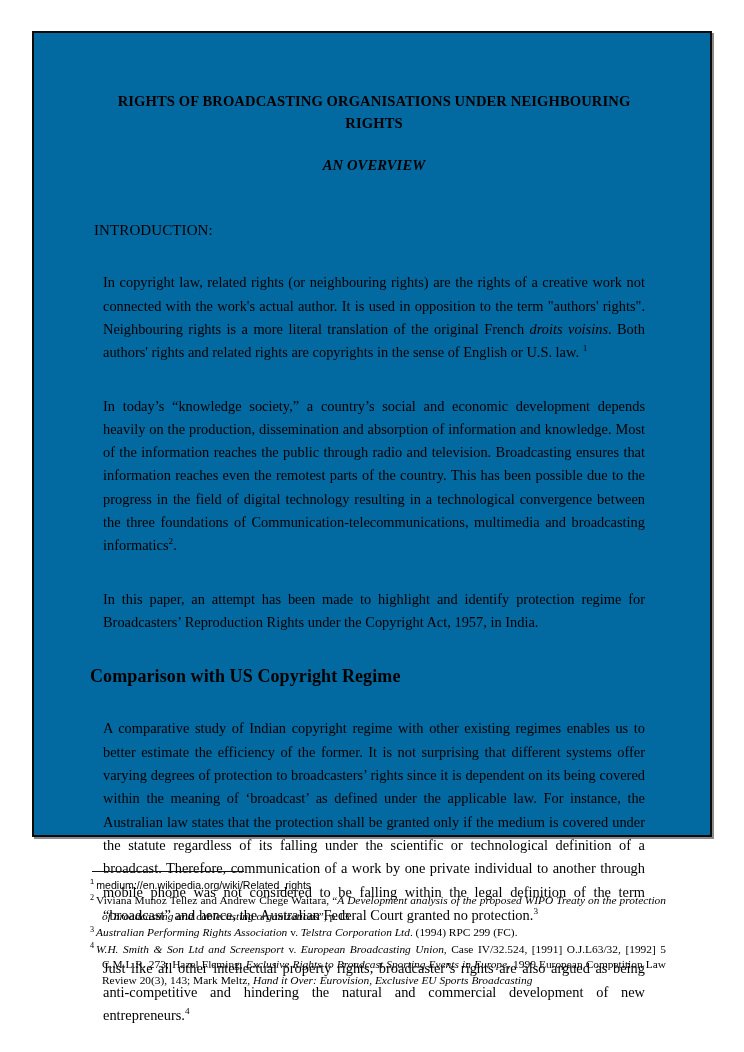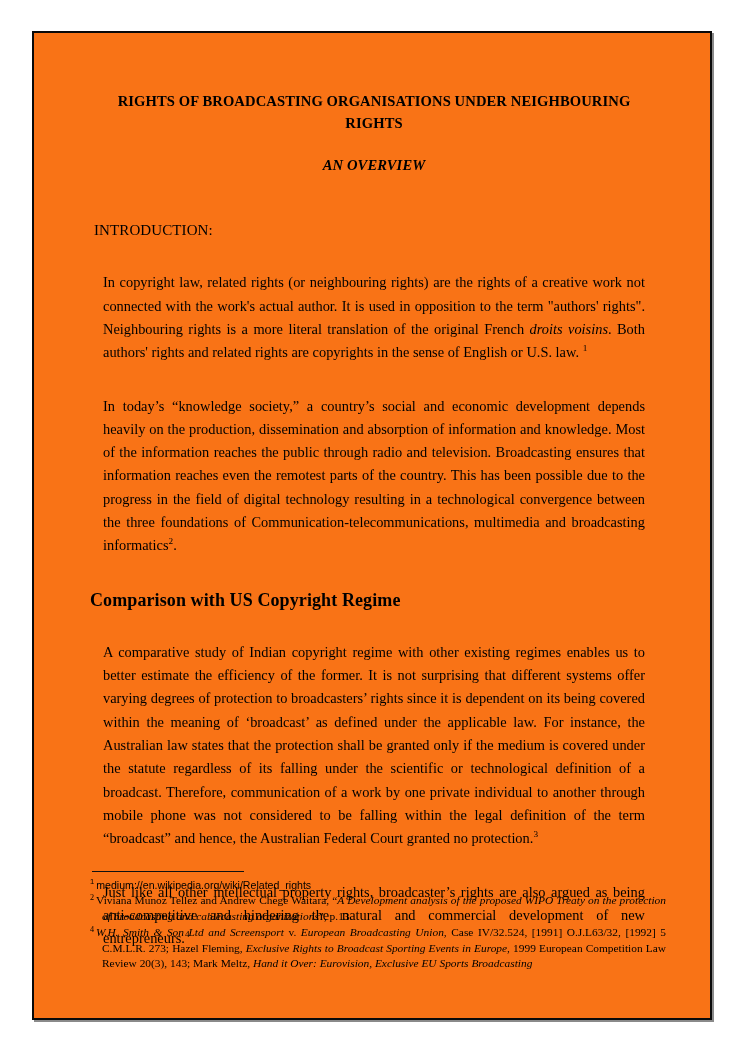--- a/index.html
+++ b/index.html
@@ -13,25 +13,25 @@
     overflow: hidden;
     font-family: "Liberation Serif", "DejaVu Serif", serif;
     color: #000000;
   }
 
   .page-frame {
     position: absolute;
     left: 32px;
     top: 31px;
     width: 680px;
-    height: 989px;
+    height: 806px;
     border: 2px solid #0a0a0a;
     box-sizing: border-box;
     box-shadow: 2px 2px 0 0 #8a8a8a;
-    background: #f97316;
+    background: #0369a1;
   }
 
   .page-inner {
     position: absolute;
     left: 56px;
     top: 56px;
     width: 568px;
     height: 880px;
   }
 
@@ -140,33 +140,35 @@
 
     <h1 class="doc-title">RIGHTS OF BROADCASTING ORGANISATIONS UNDER NEIGHBOURING RIGHTS</h1>
     <h2 class="doc-subtitle">AN OVERVIEW</h2>
 
     <h3 class="section-heading">INTRODUCTION:</h3>
 
     <p class="body-para first"><span>In copyright law, related rights (or neighbouring rights) are the rights of a creative work not connected with the work's actual author. It is used in opposition to the term "authors' rights". Neighbouring rights is a more literal translation of the original French </span><span class="italic">droits voisins</span><span>. Both authors' rights and related rights are copyrights in the sense of English or U.S. law. </span><sup>1</sup></p>
 
     <p class="body-para"><span>In today’s “knowledge society,” a country’s social and economic development depends heavily on the production, dissemination and absorption of information and knowledge. Most of the information reaches the public through radio and television. Broadcasting ensures that information reaches even the remotest parts of the country. This has been possible due to the progress in the field of digital technology resulting in a technological convergence between the three foundations of Communication-telecommunications, multimedia and broadcasting informatics</span><sup>2</sup><span>.</span></p>
 
+    <p class="body-para">In this paper, an attempt has been made to highlight and identify protection regime for Broadcasters’ Reproduction Rights under the Copyright Act, 1957, in India.</p>
 
 
     <h4 class="sub-heading">Comparison with US Copyright Regime</h4>
 
     <p class="body-para"><span>A comparative study of Indian copyright regime with other existing regimes enables us to better estimate the efficiency of the former. It is not surprising that different systems offer varying degrees of protection to broadcasters’ rights since it is dependent on its being covered within the meaning of ‘broadcast’ as defined under the applicable law. For instance, the Australian law states that the protection shall be granted only if the medium is covered under the statute regardless of its falling under the scientific or technological definition of a broadcast. Therefore, communication of a work by one private individual to another through mobile phone was not considered to be falling within the legal definition of the term “broadcast” and hence, the Australian Federal Court granted no protection.</span><sup>3</sup></p>
 
     <p class="body-para"><span>Just like all other intellectual property rights, broadcaster’s rights are also argued as being anti-competitive and hindering the natural and commercial development of new entrepreneurs.</span><sup>4</sup></p>
 
   </div>
 
   <div class="footnotes">
     <div class="fn-rule"></div>
 
     <p class="fn-item sans"><span class="fn-mark">1</span><span>medium://en.wikipedia.org/wiki/Related_rights</span></p>
 
     <p class="fn-item"><span class="fn-mark">2</span><span>Viviana Munoz Tellez and Andrew Chege Waitara, “</span><span class="italic">A Development analysis of the proposed WIPO Treaty on the protection of broadcasting and cablecasting organizations</span><span>”,  p.13</span></p>
 
+    <p class="fn-item"><span class="fn-mark">3</span><span class="italic">Australian Performing Rights Association</span><span> v. </span><span class="italic">Telstra Corporation Ltd</span><span>. (1994) RPC 299 (FC).</span></p>
 
     <p class="fn-item"><span class="fn-mark">4</span><span class="italic">W.H. Smith &amp; Son Ltd and Screensport</span><span> v. </span><span class="italic">European Broadcasting Union</span><span>, Case IV/32.524, [1991] O.J.L63/32, [1992] 5 C.M.L.R. 273; Hazel Fleming, </span><span class="italic">Exclusive Rights to Broadcast Sporting Events in Europe</span><span>, 1999 European Competition Law Review 20(3), 143; Mark Meltz, </span><span class="italic">Hand it Over: Eurovision, Exclusive EU Sports Broadcasting</span></p>
   </div>
 </div>
 
 </body></html>

